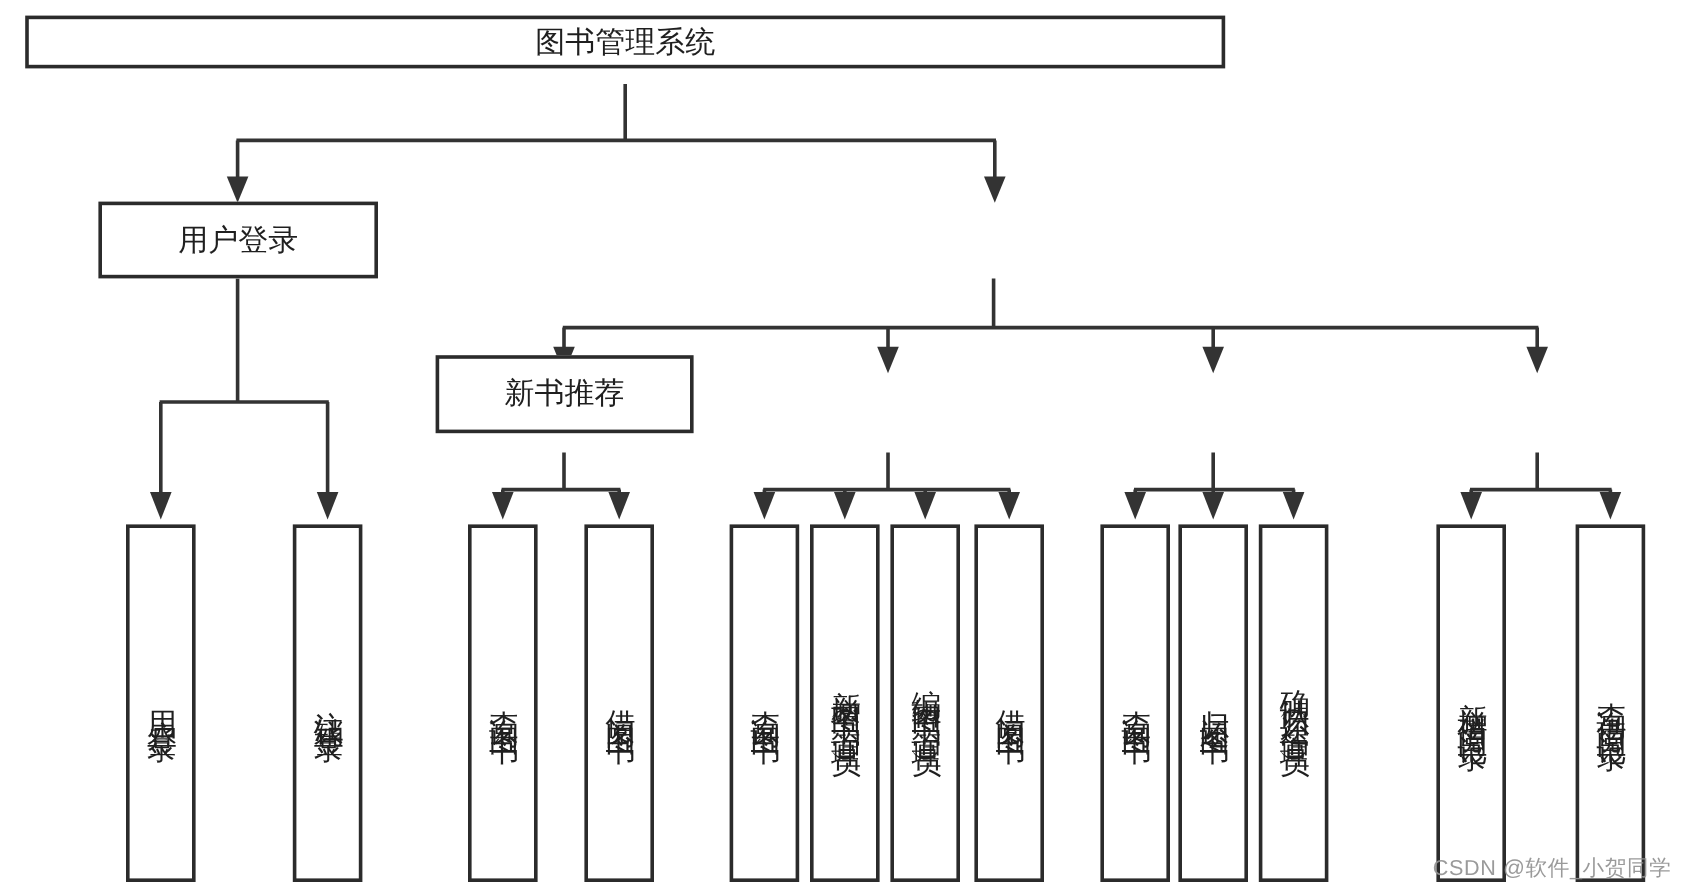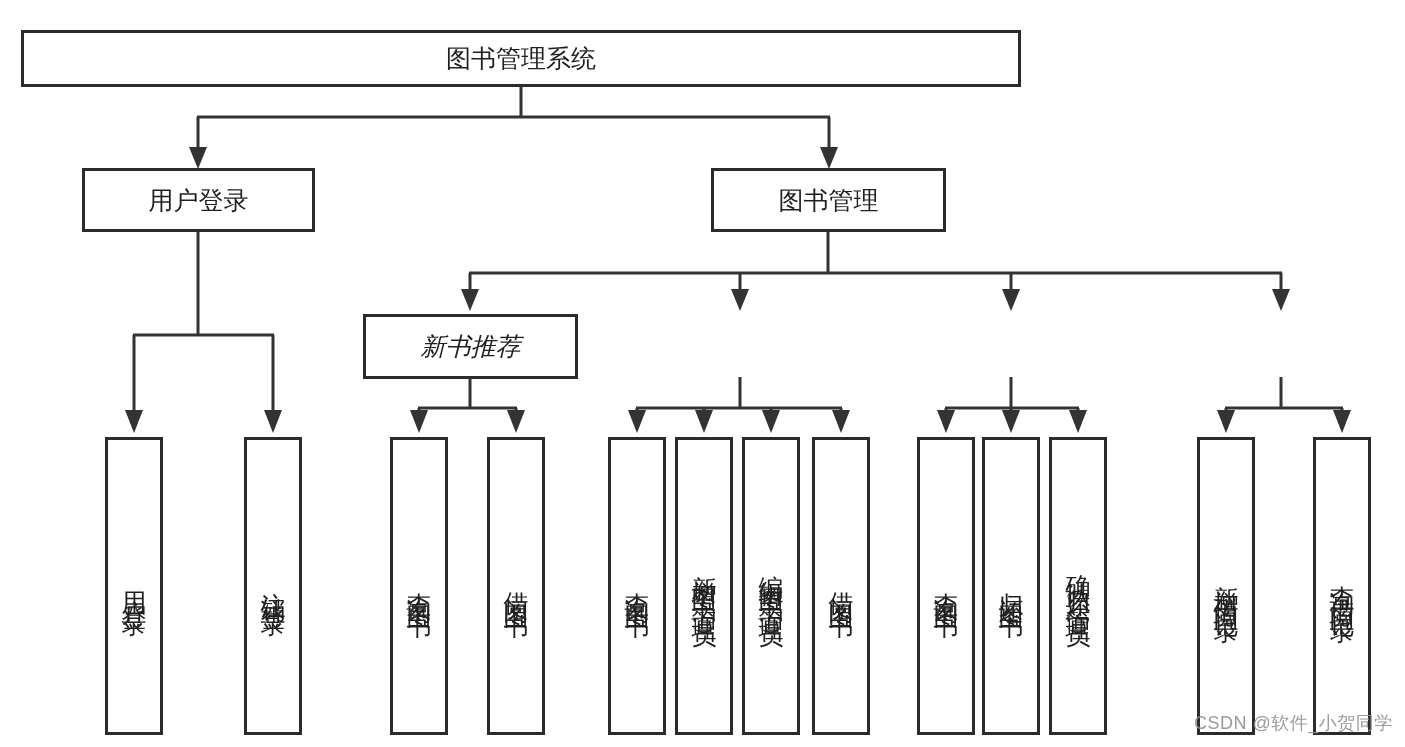--- a/index.html
+++ b/index.html
@@ -33,21 +33,21 @@
     line-height: 1;
     white-space: nowrap;
   }
   .box.v .lbl {
     writing-mode: vertical-rl;
     text-orientation: mixed;
     letter-spacing: 7px;
     white-space: normal;
   }
   .leaf { top: 437px; width: 58px; height: 298px; }
-  .mid  { top: 314px; height: 65px; font-style: italic; }
+  .mid  { top: 296px; height: 65px; }
   .watermark {
     position: absolute;
     left: 1194px;
     top: 711px;
     z-index: 5;
     font-size: 18px;
     letter-spacing: 0.5px;
     color: rgba(145,145,145,0.92);
     white-space: nowrap;
   }
@@ -97,29 +97,26 @@
       <polygon points="762,410 780,410 771,433"></polygon>
       <polygon points="832,410 850,410 841,433"></polygon>
       <polygon points="937,410 955,410 946,433"></polygon>
       <polygon points="1002,410 1020,410 1011,433"></polygon>
       <polygon points="1069,410 1087,410 1078,433"></polygon>
       <polygon points="1217,410 1235,410 1226,433"></polygon>
       <polygon points="1333,410 1351,410 1342,433"></polygon>
     </g>
   </svg>
 
-  <div class="box h" style="left:21px;top:30px;width:1000px;height:57px">
+  <div class="box h" style="left:21px;top:13px;width:1000px;height:44px">
     <span class="lbl">图书管理系统</span>
   </div>
 
   <div class="box h" style="left:82px;top:168px;width:233px;height:64px">
     <span class="lbl">用户登录</span>
-  </div>
-  <div class="box h" style="left:711px;top:168px;width:235px;height:64px">
-    <span class="lbl">图书管理</span>
   </div>
 
   <div class="box h mid" style="left:363px;width:215px">
     <span class="lbl">新书推荐</span>
   </div>
 
   <div class="box v leaf" style="left:105px">
     <span class="lbl">用户登录</span>
   </div>
   <div class="box v leaf" style="left:244px">

